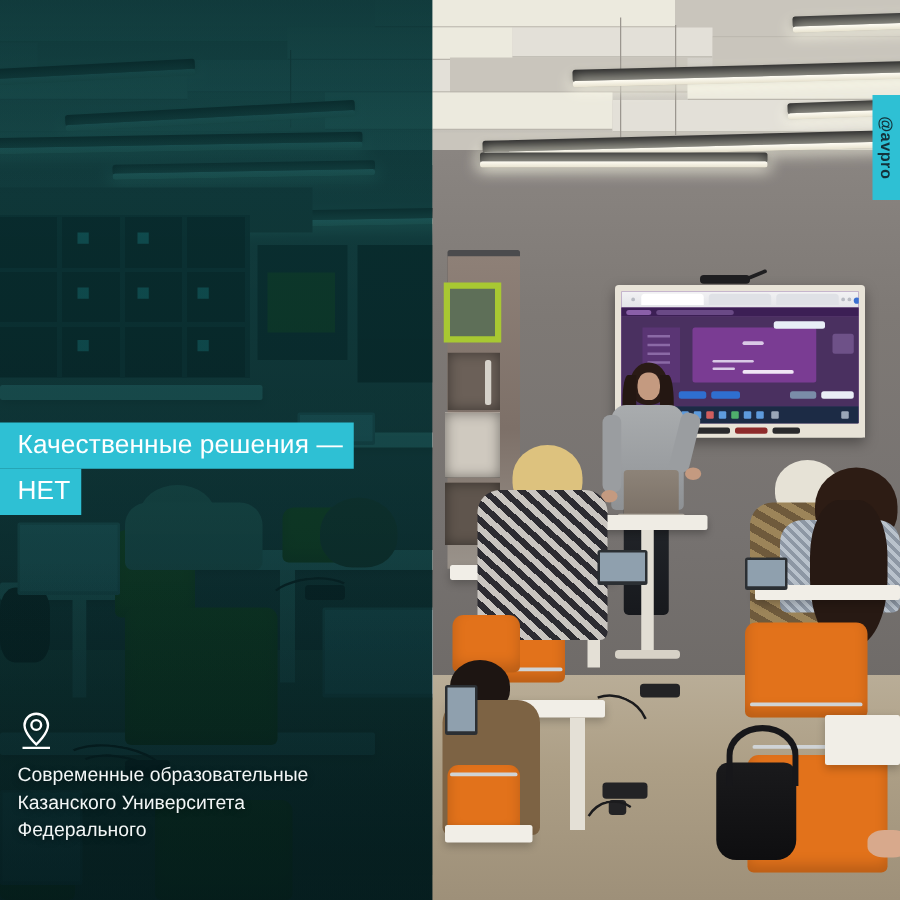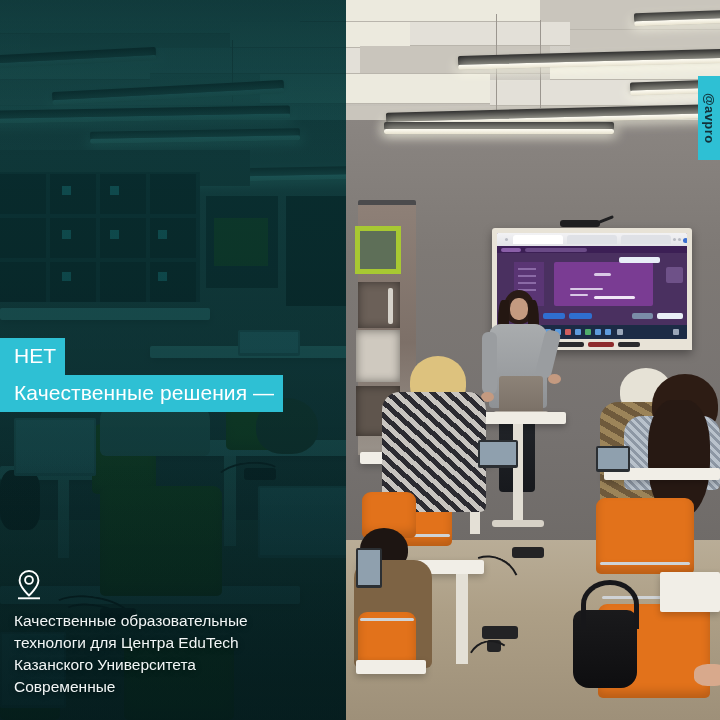--- a/index.html
+++ b/index.html
@@ -492,34 +492,33 @@
       <div class="cable-box" style="left:244px;top:468px;width:32px;height:12px;"></div>
     </div>
 
     <div class="duotone"></div>
     <div class="duotone2"></div>
     <div class="left-vignette"></div>
   </div>
 
 
   <div class="sub-wrap">
+    <div><span class="sub-line">Качественные решения —</span></div>
     <div><span class="sub-line">НЕТ</span></div>
-    <div><span class="sub-line">Качественные решения —</span></div>
   </div>
 
   <div class="pin">
     <svg width="30" height="32" viewBox="0 0 30 32" fill="none">
       <path d="M15 3 C9.8 3 5.6 7.1 5.6 12.2 C5.6 19 15 27.5 15 27.5 S24.4 19 24.4 12.2 C24.4 7.1 20.2 3 15 3 Z" stroke="#ffffff" stroke-width="1.9" fill="none"></path>
       <circle cx="15" cy="12" r="3.9" stroke="#ffffff" stroke-width="1.9" fill="none"></circle>
       <line x1="4" y1="30.3" x2="26" y2="30.3" stroke="#ffffff" stroke-width="1.9"></line>
     </svg>
   </div>
 
   <div class="caption">
-    <div>Качественные образовательные</div>
-    <div>технологи для Центра EduTech</div>
+    <div>Современные образовательные</div>
     <div>Казанского Университета</div>
-    <div>Современные</div>
+    <div>Федерального</div>
   </div>
 
   <div class="watermark">@avpro</div>
 
 </div>
 
 </body></html>

